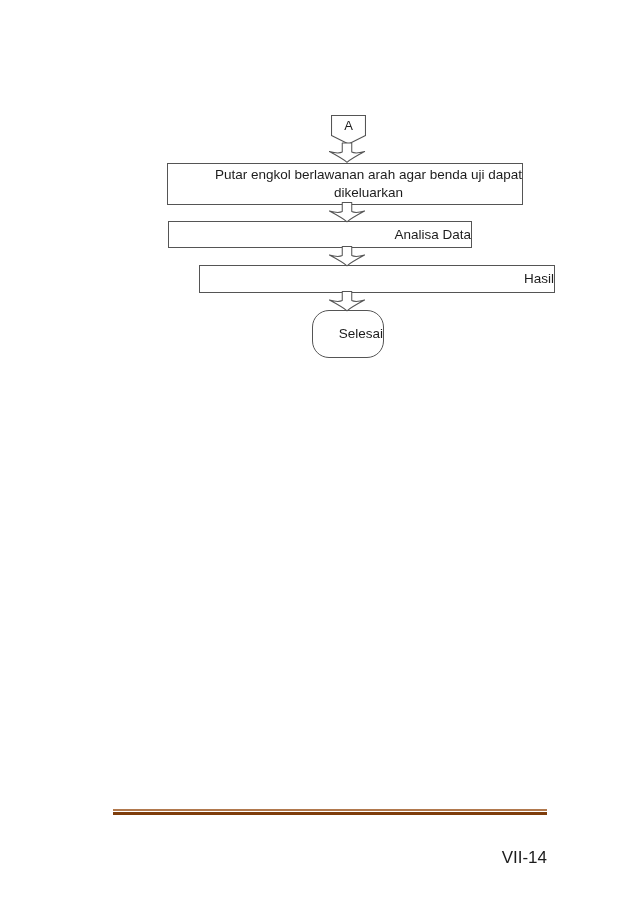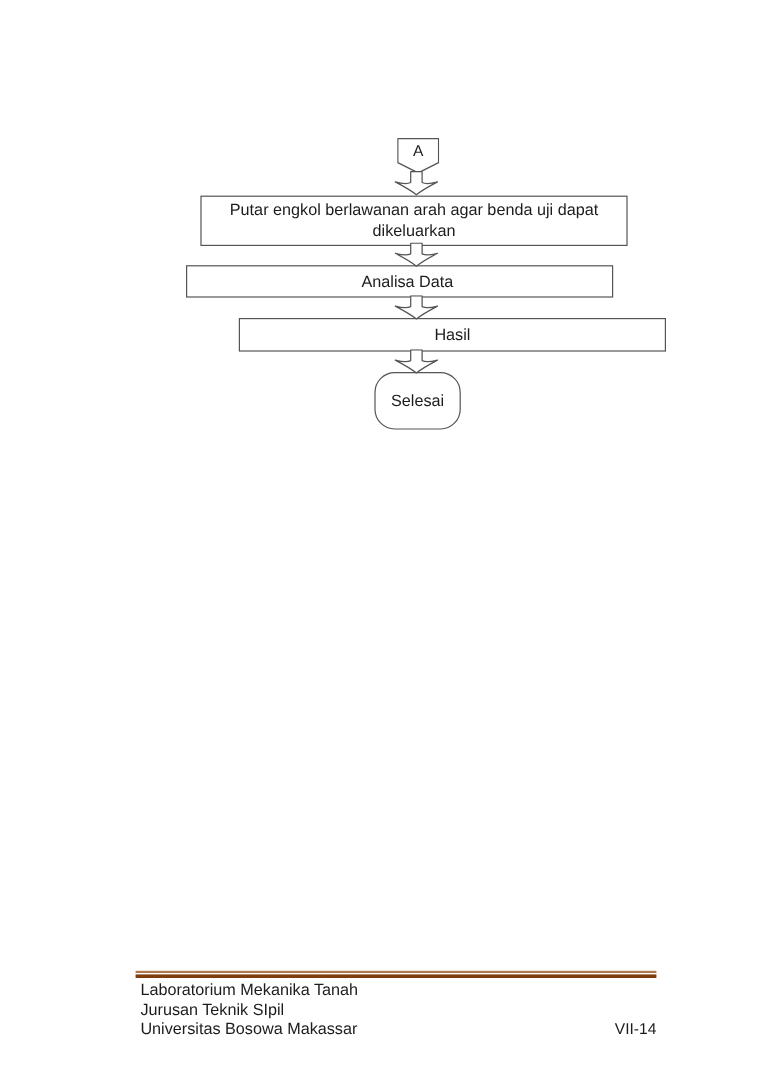--- a/index.html
+++ b/index.html
@@ -3,26 +3,26 @@
 <meta charset="utf-8">
 <style>
   html,body { margin:0; padding:0; background:#ffffff; }
   .page {
     position:relative; width:638px; height:902px; background:#ffffff;
     font-family:"Liberation Sans", sans-serif; color:#1c1c1c; overflow:hidden;
   }
   
   .shape-box {
     position:absolute; border:1px solid #555555; background:#ffffff;
-    display:flex; align-items:center; justify-content:center;
+    display:flex; align-items:center; justify-content:flex-end;
     text-align:center; font-size:13.5px; line-height:18px;
     white-space:pre-line; z-index:2; box-sizing:border-box;
   }
   .box1 { left:167px; top:163px; width:356px; height:42px; }
-  .box2 { left:155px; top:221px; width:356px; height:27px;padding-left:13px; }
+  .box2 { left:168px; top:221px; width:304px; height:27px;padding-left:13px; }
   .box3 { left:167px; top:265px; width:356px; height:28px;margin-left:32px; }
   .terminator {
     left:312px; top:310px; width:72px; height:48px;
     border-radius:17px;
   }
   .connector { position:absolute; left:331px; top:115px; width:35px; height:30px; z-index:2; }
   .connector svg { display:block; }
   .connector-label {
     position:absolute; left:0; top:3px; width:35px; text-align:center;
     font-size:13px; line-height:16px;
@@ -36,21 +36,21 @@
   .footer-rule { position:absolute; left:113px; top:809px; width:434px; height:6px; }
   .footer-rule .rule-top    { height:2px; }
   .footer-rule .rule-gap    { height:1px; background:#ffffff; }
   .footer-rule .rule-bottom { height:3px; }
   .footer-lines {
     position:absolute; left:117px; top:817px; width:340px;
     font-size:13.5px; line-height:16.5px;
   }
   .page-number {
     position:absolute; left:450px; top:850px; width:97px;
-    text-align:right; font-size:13px; line-height:16.5px;
+    text-align:right; font-size:17px; line-height:16.5px;
   }
 </style>
 </head>
 <body>
 
 <div class="page">
 
   <div class="connector">
     <svg width="35" height="30" viewBox="0 0 35 30">
       <path d="M0.5,0.5 L34.5,0.5 L34.5,20.5 L17.5,29 L0.5,20.5 Z" fill="#ffffff" stroke="#555555" stroke-width="1.1" stroke-linejoin="round"></path>
@@ -85,21 +85,16 @@
   <div class="shape-box terminator">
     <span>Selesai</span>
   </div>
 
   <div class="footer-rule">
     <div class="rule-top" style="background: rgb(177, 121, 78);"></div>
     <div class="rule-gap"></div>
     <div class="rule-bottom" style="background: rgb(126, 61, 11);"></div>
   </div>
 
-  <div class="footer-lines">
-    <div>Laboratorium Mekanika Tanah</div>
-    <div>Jurusan Teknik SIpil</div>
-    <div>Universitas Bosowa Makassar</div>
-  </div>
 
   <div class="page-number">VII-14</div>
 
 </div>
 
 </body></html>

